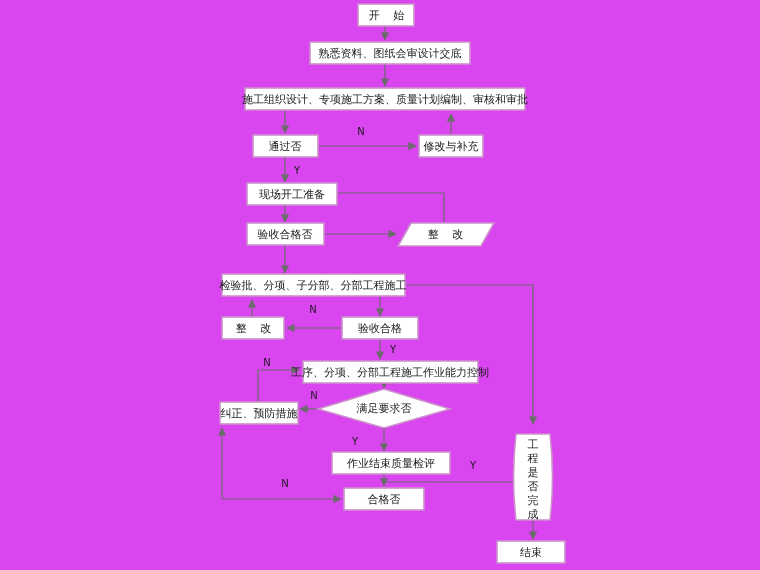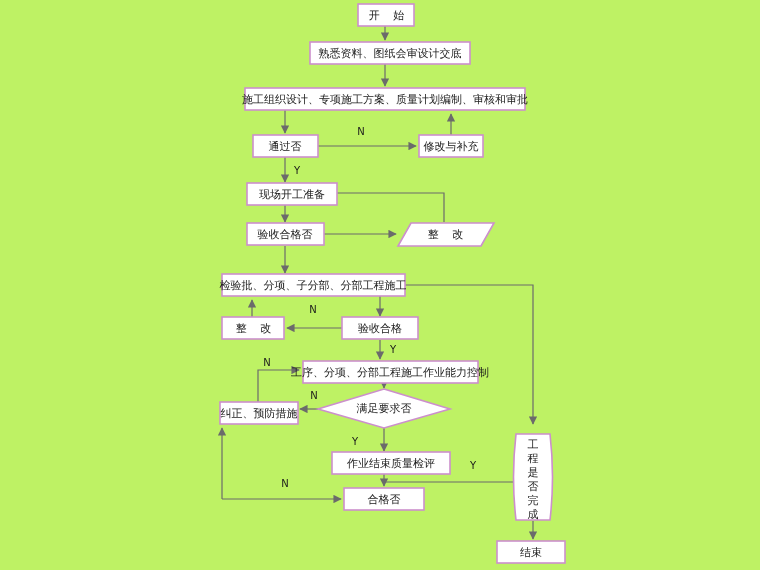--- a/index.html
+++ b/index.html
@@ -1,18 +1,18 @@
 <!DOCTYPE html>
 <html><head>
 <meta charset="utf-8">
 <style>
   html,body{margin:0;padding:0;background:#ffffff;}
   body{width:760px;height:570px;overflow:hidden;
        font-family:"DejaVu Sans","Liberation Sans",sans-serif;}
-  #chart-root{position:relative;width:760px;height:570px;background:#bef264;}
+  #chart-root{position:relative;width:760px;height:570px;background:#d946ef;}
   svg#flow{position:absolute;left:0;top:0;width:760px;height:570px;display:block;}
   .node-shape{fill:#ffffff;stroke:#cc8fcc;stroke-width:1.6;}
   .node-text{fill:#1a1a1a;font-size:11px;font-family:"DejaVu Sans","Liberation Sans",sans-serif;
              text-anchor:middle;dominant-baseline:middle;}
   .node-text.spaced{letter-spacing:5px;}
   .vert-text{fill:#1a1a1a;font-size:11px;text-anchor:middle;
              font-family:"DejaVu Sans","Liberation Sans",sans-serif;}
   .conn{stroke:#6b6b6b;stroke-width:1.2;fill:none;}
   .label-text{fill:#1a1a1a;font-size:10px;font-family:"DejaVu Sans","Liberation Sans",sans-serif;
               text-anchor:middle;dominant-baseline:middle;}

